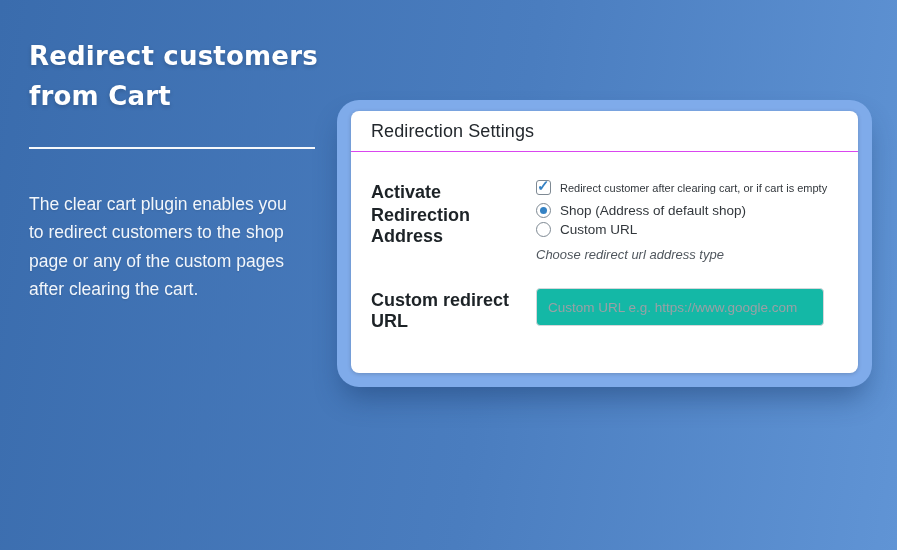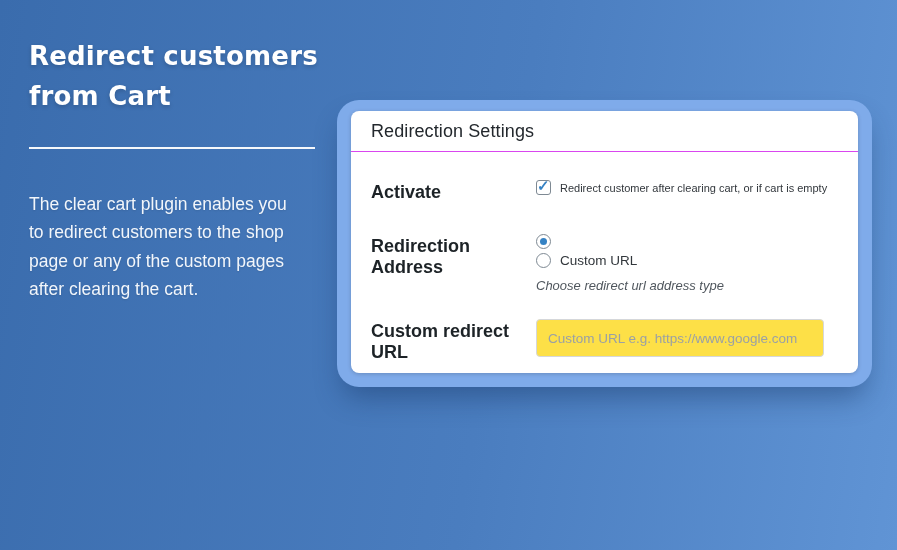--- a/index.html
+++ b/index.html
@@ -45,21 +45,21 @@
     padding:10px 20px 9px 20px;
     border-bottom:1px solid #d946ef;
   }
   .panel-title {
     font-size:18px; font-weight:400; color:#23282d; letter-spacing:0.1px;
   }
   .panel-body { padding:0 20px; }
 
   .form-row { display:flex; align-items:flex-start; }
   .row-activate { margin-top:28px; }
-  .row-address  { margin-top:31px; }
+  .row-address  { }
   .row-url      { margin-top:26px; }
   .row-label {
     flex:0 0 165px; padding-top:2px;
     font-size:18px; font-weight:700; color:#1d2327;
   }
   .row-value { flex:1; }
 
   
   .check-line { display:flex; align-items:center; }
   .checkbox {
@@ -90,21 +90,21 @@
   .hint {
     margin-left:165px;
     font-size:13px; font-style:italic; color:#50575e;
   }
 
   .url-input {
     width:288px; height:15px;
     border:1px solid #d5d7da; border-radius:4px;
     padding:18px 11px; font-size:13.5px; color:#32373c;
     font-family:"Liberation Sans", sans-serif;
-    outline:none; background:#fde047;
+    outline:none; background:#14b8a6;
   }
   .url-input::placeholder { color:#9aa0a5; opacity:1; }
 </style>
 </head>
 <body>
 
 <div class="hero">
   <div class="hero-title">
     <div>Redirect customers</div>
     <div>from Cart</div>
@@ -130,20 +130,21 @@
             <span class="check-text">Redirect customer after clearing cart, or if cart is empty</span>
           </label>
         </div>
       </div>
 
       <div class="form-row row-address">
         <div class="row-label">Redirection Address</div>
         <div class="row-value">
           <label class="radio-line">
             <span class="radio selected"></span>
+            <span class="radio-text">Shop (Address of default shop)</span>
           </label>
           <label class="radio-line">
             <span class="radio"></span>
             <span class="radio-text">Custom URL</span>
           </label>
         </div>
       </div>
 
       <div class="hint">Choose redirect url address type</div>
 

